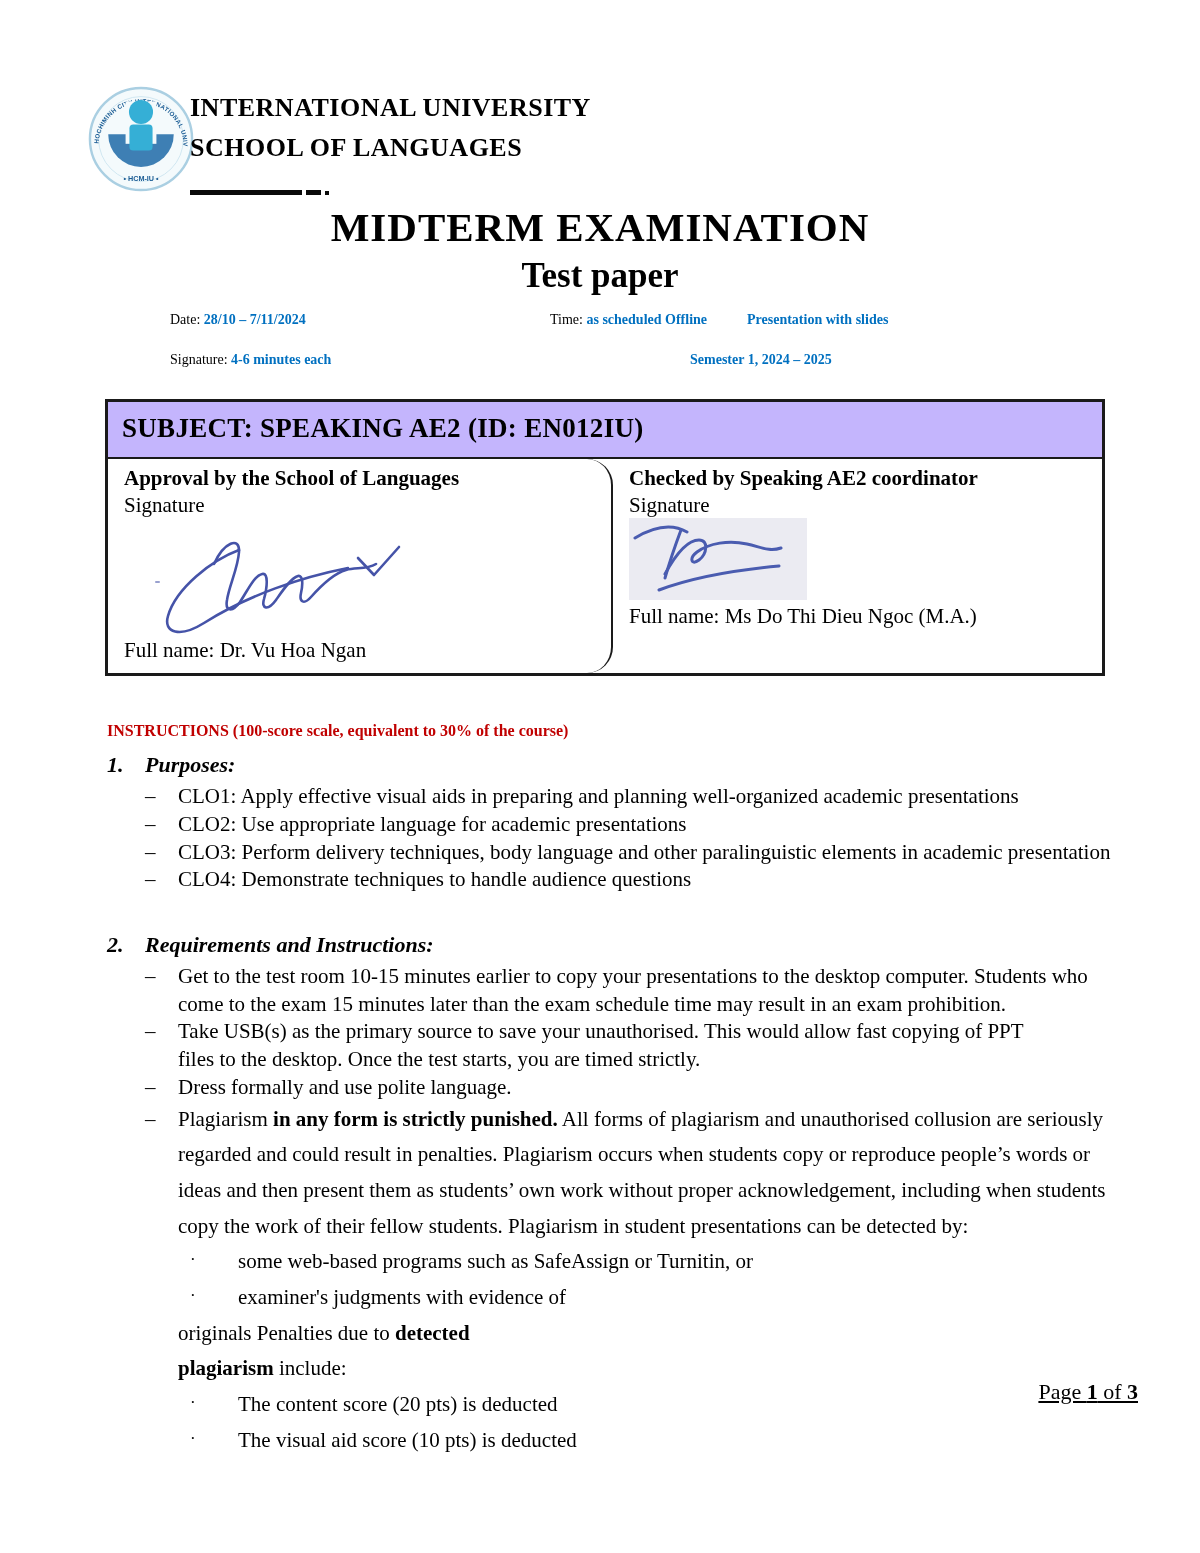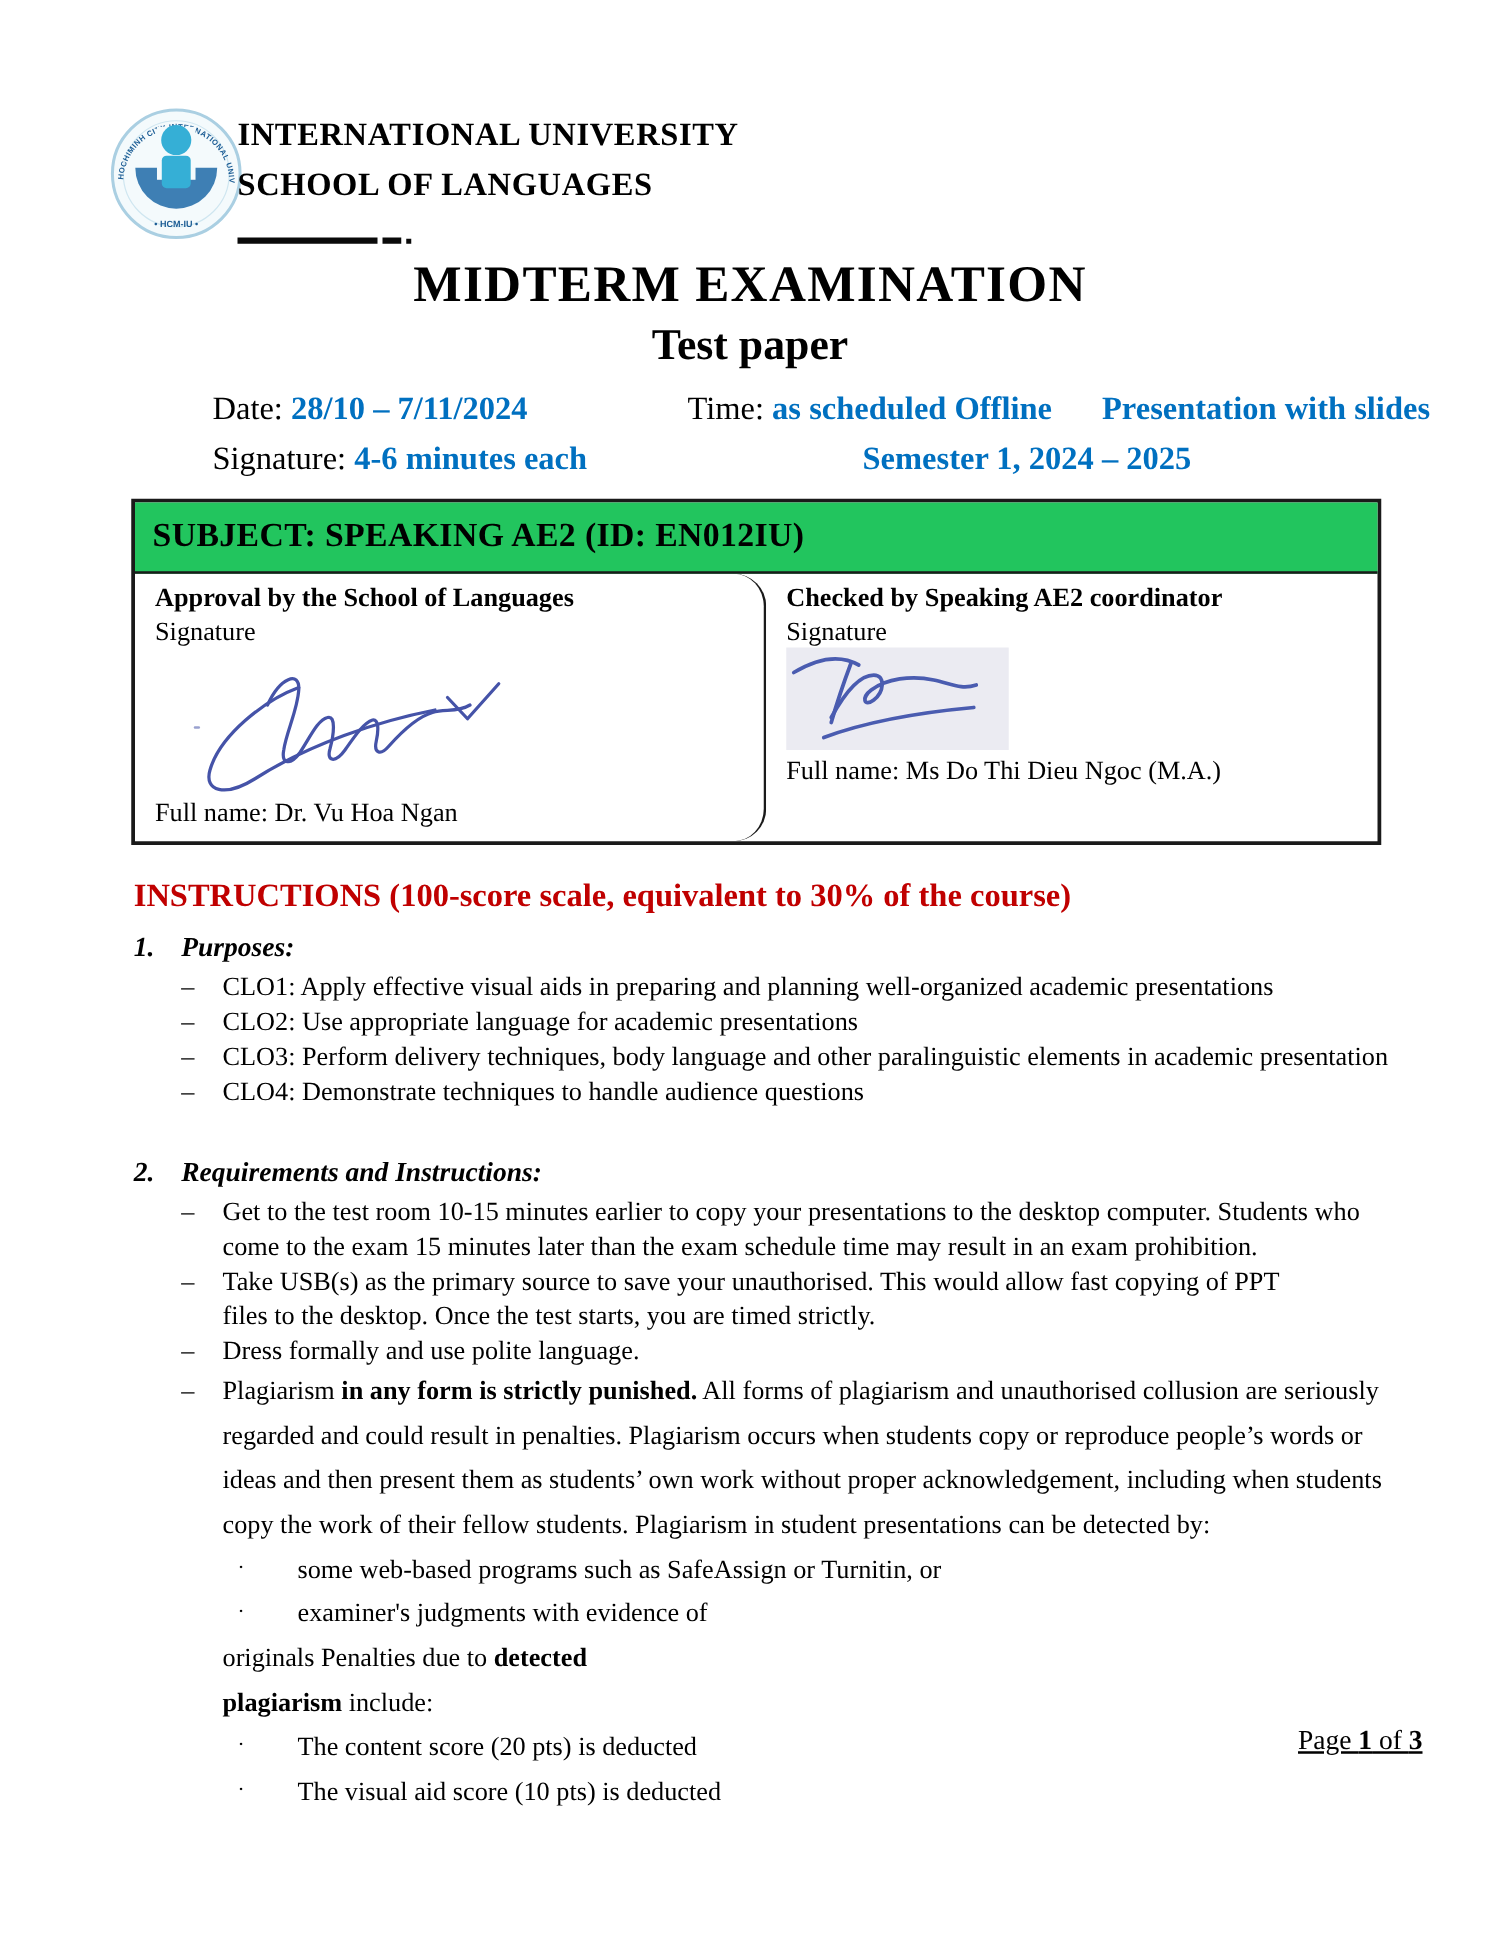--- a/index.html
+++ b/index.html
@@ -22,45 +22,45 @@
   .rule-main { width:112px; height:5px; background:#0a0a0a; }
   .rule-dash { width:15px; height:5px; background:#0a0a0a; }
   .rule-dot  { width:4px;  height:4px; background:#0a0a0a; }
 
   
   .title-block { position:absolute; top:203px; left:0; width:100%; text-align:center; }
   .title-main { font-size:41px; font-weight:bold; letter-spacing:1px; }
   .title-sub  { font-size:35px; font-weight:bold; margin-top:5px; }
 
   
-  .meta { position:absolute; left:170px; top:312px; width:935px; font-size:26px; }
+  .meta { position:absolute; left:170px; top:312px; width:935px; font-size:14px; }
   .meta-row { position:relative; height:40px; }
   .meta-left  { position:absolute; left:0; top:0; white-space:nowrap; }
   .meta-right { position:absolute; left:380px; top:0; white-space:nowrap; }
   .meta-right2{ position:absolute; left:520px; top:0; white-space:nowrap; }
   .blue { color:#0070C0; font-weight:bold; }
   .timegap { display:inline-block; width:40px; }
 
   
   .subject-table { position:absolute; left:105px; top:399px; width:1000px; border:3px solid #1a1a1a; }
-  .subject-header { background:#22c55e; font-size:27px; font-weight:bold; padding:11px 14px 13px 14px; border-bottom:2px solid #1a1a1a; letter-spacing:0.3px; }
+  .subject-header { background:#c4b5fd; font-size:27px; font-weight:bold; padding:11px 14px 13px 14px; border-bottom:2px solid #1a1a1a; letter-spacing:0.3px; }
   .subject-body { display:flex; min-height:208px; }
   .cell { padding:7px 14px 10px 16px; font-size:21px; display:flex; flex-direction:column; }
   .cell-left  { width:505px; border-right:2px solid #1a1a1a;border-radius:26px; }
   .cell-right { flex:1; }
   .cell-title { font-weight:bold; font-size:21px; }
   .cell-sig-label { margin-top:2px; }
   .sig-left-wrap  { margin:2px 0 0 28px; height:118px; }
   .sig-right-wrap { margin:0 0 4px 0; width:178px; background:#ebebf2; }
   .cell-fullname-left  { margin-top:auto; }
   .cell-fullname-right { }
 
   
   .instructions { position:absolute; left:107px; top:700px; width:1005px; font-size:21px; line-height:1.32; }
-  .instr-heading { color:#C00000; font-weight:bold; font-size:26px; margin-bottom:9px; }
+  .instr-heading { color:#C00000; font-weight:bold; font-size:16px; margin-bottom:9px;margin-top:20px; }
   .num-row { display:flex; font-weight:bold; font-style:italic; font-size:22px; margin-bottom:4px; }
   .num-row .num { width:38px; }
   .bullet { display:flex; padding-left:38px; }
   .bullet .marker { width:33px; flex:none; }
   .bullet .content { flex:1; }
   .subbullet { display:flex; padding-left:83px; }
   .subbullet .marker { width:48px; flex:none; font-size:17px; padding-top:2px; }
   .cont-line { padding-left:71px; }
   .section-gap { height:36px; }
   .loose { line-height:1.7; }

